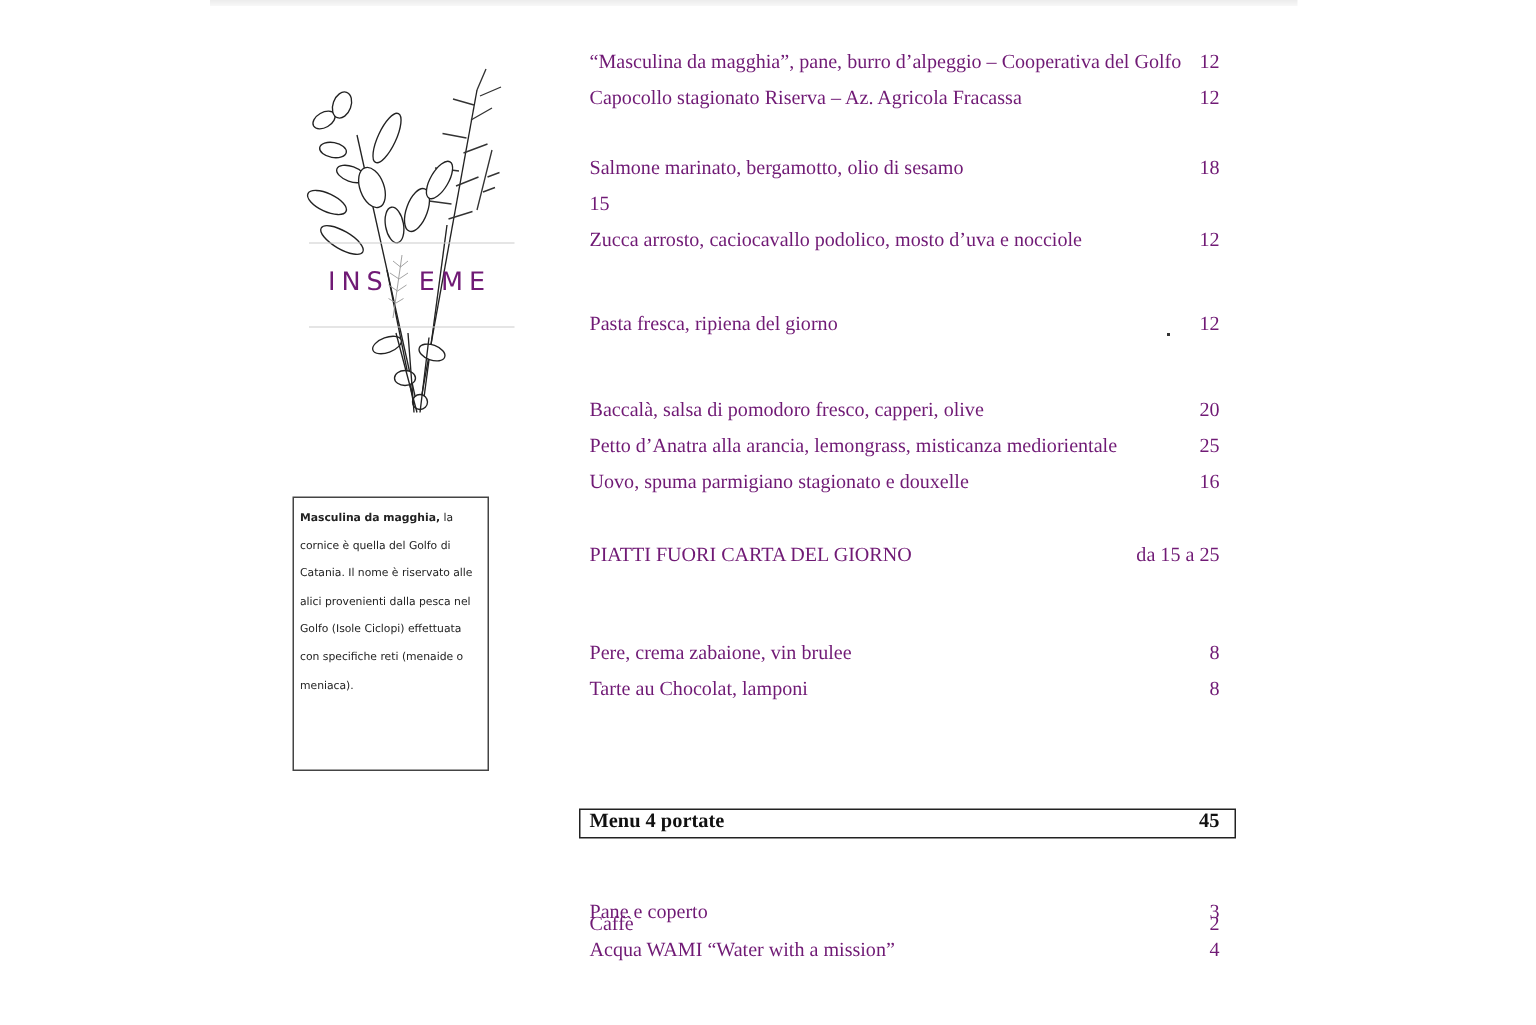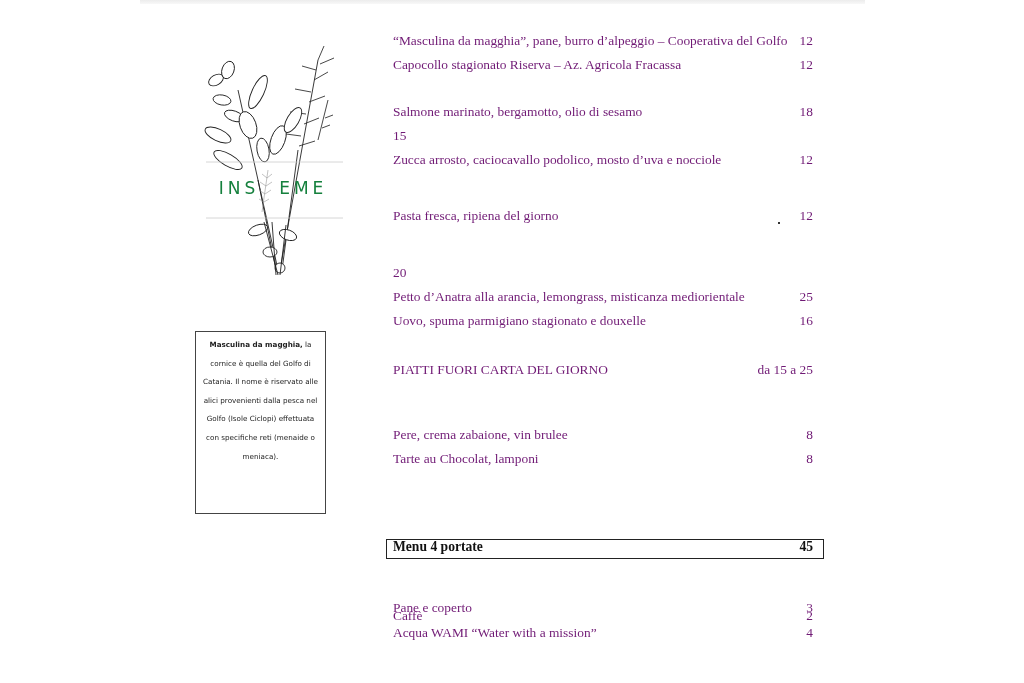--- a/index.html
+++ b/index.html
@@ -10,29 +10,29 @@
   .page-shadow {
     position: absolute; left: 140px; top: 0; width: 725px; height: 4px;
     background: linear-gradient(#ececec, #f8f8f8);
   }
   
   .logo { position: absolute; left: 198px; top: 30px; width: 150px; height: 250px; }
   .logo svg { width: 100%; height: 100%; }
   .brand {
     position: absolute; left: 203px; top: 178px; width: 140px; text-align: center;
     font-family: "DejaVu Sans", "Liberation Sans", sans-serif; font-size: 17px;
-    letter-spacing: 4px; color: #15803d;
+    letter-spacing: 4px; color: #701a75;
   }
   .brand span.gap { display: inline-block; width: 20px; }
   
   .note {
     position: absolute; left: 195px; top: 331px; width: 131px; height: 183px;
     border: 1.5px solid #444; box-sizing: border-box; padding: 4px 4px;
     font-family: "DejaVu Sans", "Liberation Sans", sans-serif; font-size: 7.2px;
-    line-height: 18.6px; text-align: center; color: #222;
+    line-height: 18.6px; color: #222;
   }
   .note b { font-weight: bold; }
   
   .row {
     position: absolute; left: 393px; width: 420px; display: flex; justify-content: space-between;
     font-size: 13.4px; line-height: 16px; color: #701a75;
   }
   .row .price { text-align: right; }
   .dot { position: absolute; left: 778px; top: 222px; width: 2px; height: 2px; background: #333; }
   .menu-box {
@@ -119,20 +119,21 @@
     <span class="price">12</span>
   </div>
 
 <div class="row" style="top:208px">
     <span>Pasta fresca, ripiena del giorno</span>
     <span class="price">12</span>
   </div>
 <div class="dot"></div>
 
 <div class="row" style="top:265px">
+    <span>Baccalà, salsa di pomodoro fresco, capperi, olive</span>
     <span class="price">20</span>
   </div>
 <div class="row" style="top:289px">
     <span>Petto d’Anatra alla arancia, lemongrass, misticanza mediorientale</span>
     <span class="price">25</span>
   </div>
 <div class="row" style="top:313px">
     <span>Uovo, spuma parmigiano stagionato e douxelle</span>
     <span class="price">16</span>
   </div>

